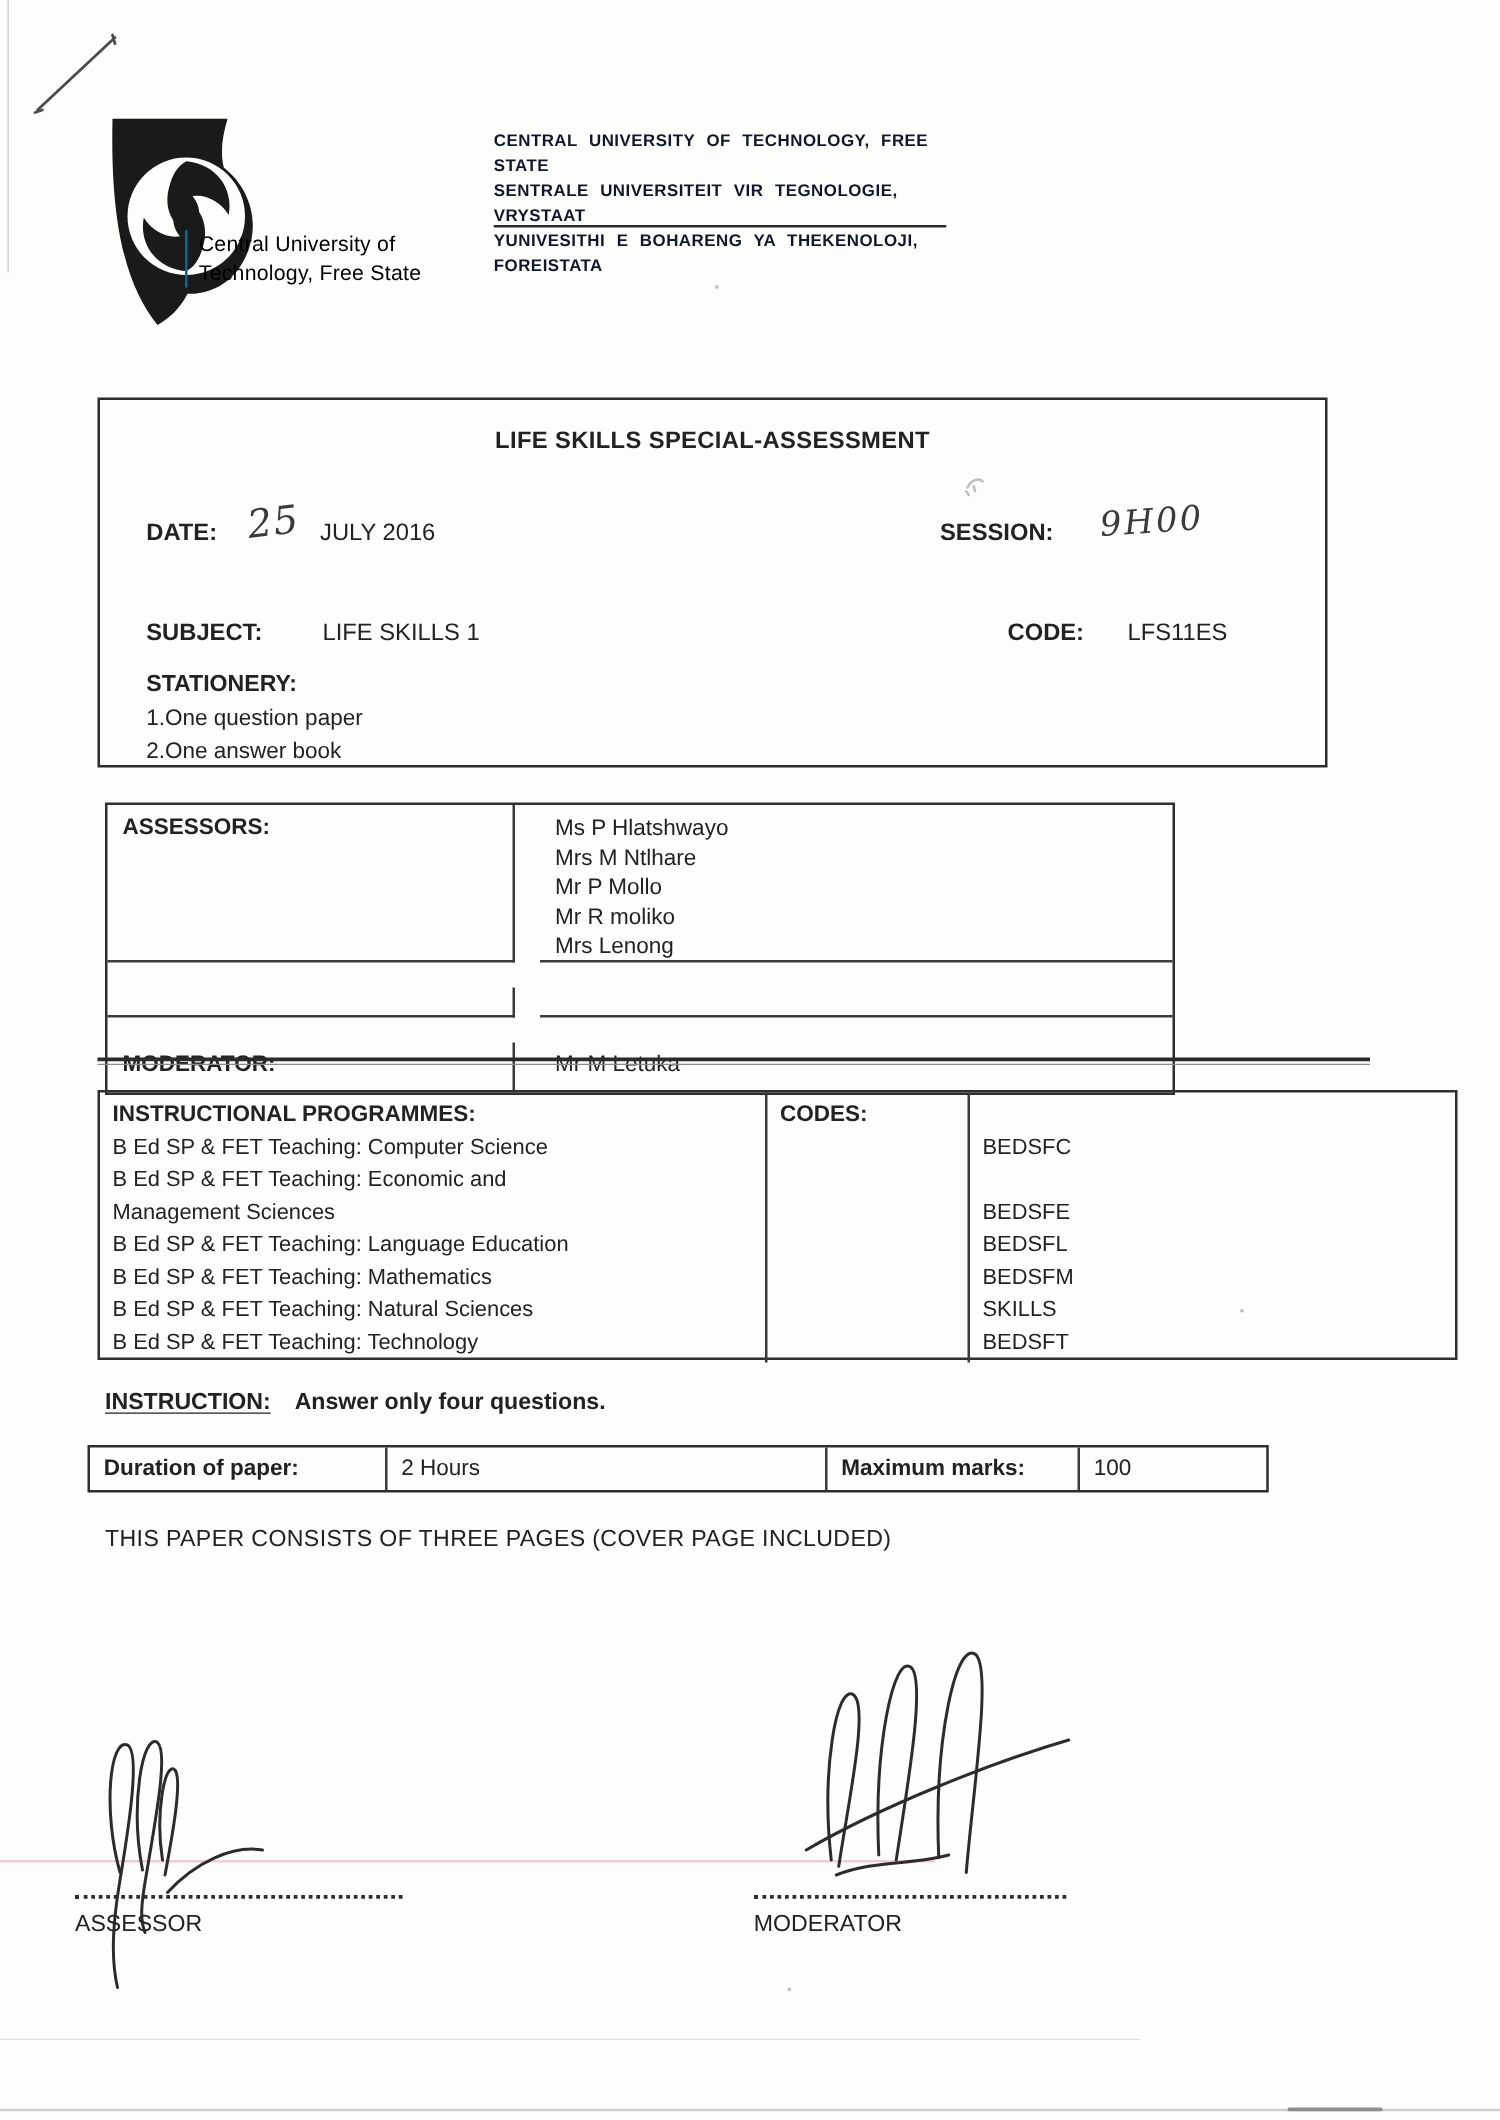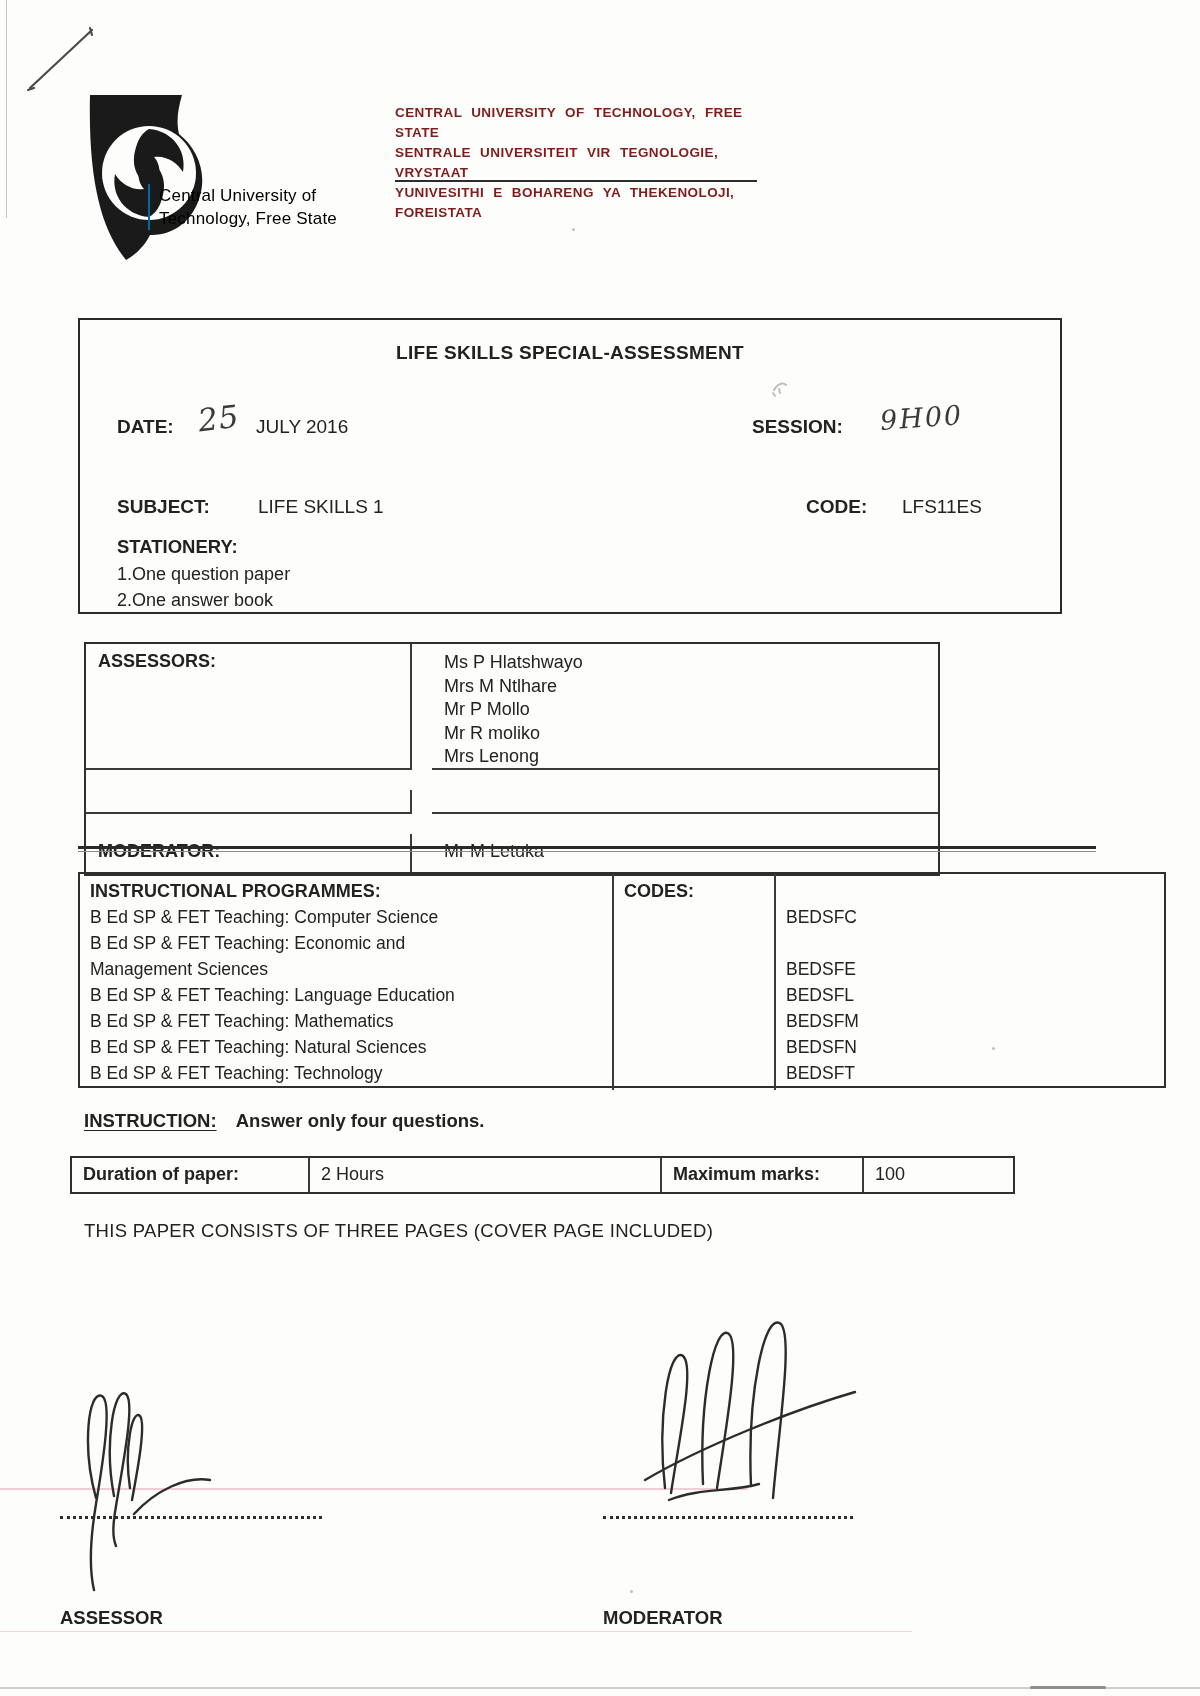--- a/index.html
+++ b/index.html
@@ -21,21 +21,21 @@
 
   
   .logo-emblem { left:85px; top:93px; width:122px; height:168px; }
   .logo-text {
     left:148px; top:184px; padding-left:9px; border-left:2px solid #0369a1;
     font-size:17px; line-height:23px; color:#000000; letter-spacing:.2px;
   }
 
   
   .org-block { left:395px; top:103px; width:400px; font-weight:bold; font-size:13.5px;
-    line-height:20px; letter-spacing:.4px; word-spacing:5px; color:#7f1d1d; }
+    line-height:20px; letter-spacing:.4px; word-spacing:5px; color:#0f172a; }
   .org-rule { left:395px; top:180px; width:362px; height:2px; background:#2c2c2c; }
 
   
   .box1 { left:78px; top:318px; width:984px; height:296px; border:2px solid #2b2b2b; }
   .box1 .title { position:absolute; top:22px; left:0; width:100%; text-align:center;
     font-weight:bold; font-size:19px; letter-spacing:.3px; }
   .lbl { font-weight:bold; font-size:19px; }
   .val { font-size:19px; }
   .hand { font-family:"DejaVu Serif", serif; font-style:italic; color:#3a3a3a; }
   .hw-date { left:118px; top:80px; font-size:31px; transform:rotate(-7deg); letter-spacing:1px; }
@@ -74,21 +74,21 @@
   .dur-table > div { border-right:2px solid #3a3a3a; padding:6px 11px; font-size:18px; }
   .dur-table > div:last-child { border-right:none; }
   .dur-bold { font-weight:bold; }
 
   .pages-note { left:84px; top:1220px; font-size:18.5px; letter-spacing:.3px; }
 
   
   .sig-line { border-bottom:3.5px dotted #2e2e2e; height:0; }
   .sig-line-left { left:60px; top:1516px; width:262px; }
   .sig-line-right { left:603px; top:1516px; width:250px; }
-  .sig-label { font-size:18.5px; font-weight:bold; top:1607px; }
+  .sig-label { font-size:18.5px; font-weight:normal; top:1528px; }
   .sig-label-left { left:60px; }
   .sig-label-right { left:603px; }
   .smudge { opacity:.55; }
 </style>
 </head>
 <body>
 
 <div class="page">
 
   <div class="abs scan-edge"></div>
@@ -171,21 +171,21 @@
     <div>
       <div class="prog-head">CODES:</div>
     </div>
     <div>
       <div class="prog-line">&nbsp;</div>
       <div class="prog-line">BEDSFC</div>
       <div class="prog-line">&nbsp;</div>
       <div class="prog-line">BEDSFE</div>
       <div class="prog-line">BEDSFL</div>
       <div class="prog-line">BEDSFM</div>
-      <div class="prog-line">BEDSFN</div>
+      <div class="prog-line">SKILLS</div>
       <div class="prog-line">BEDSFT</div>
     </div>
   </div>
 
   <div class="abs instruction">
     <span class="u">INSTRUCTION:</span>
     <span class="txt">Answer only four questions.</span>
   </div>
 
   <div class="abs dur-table">

